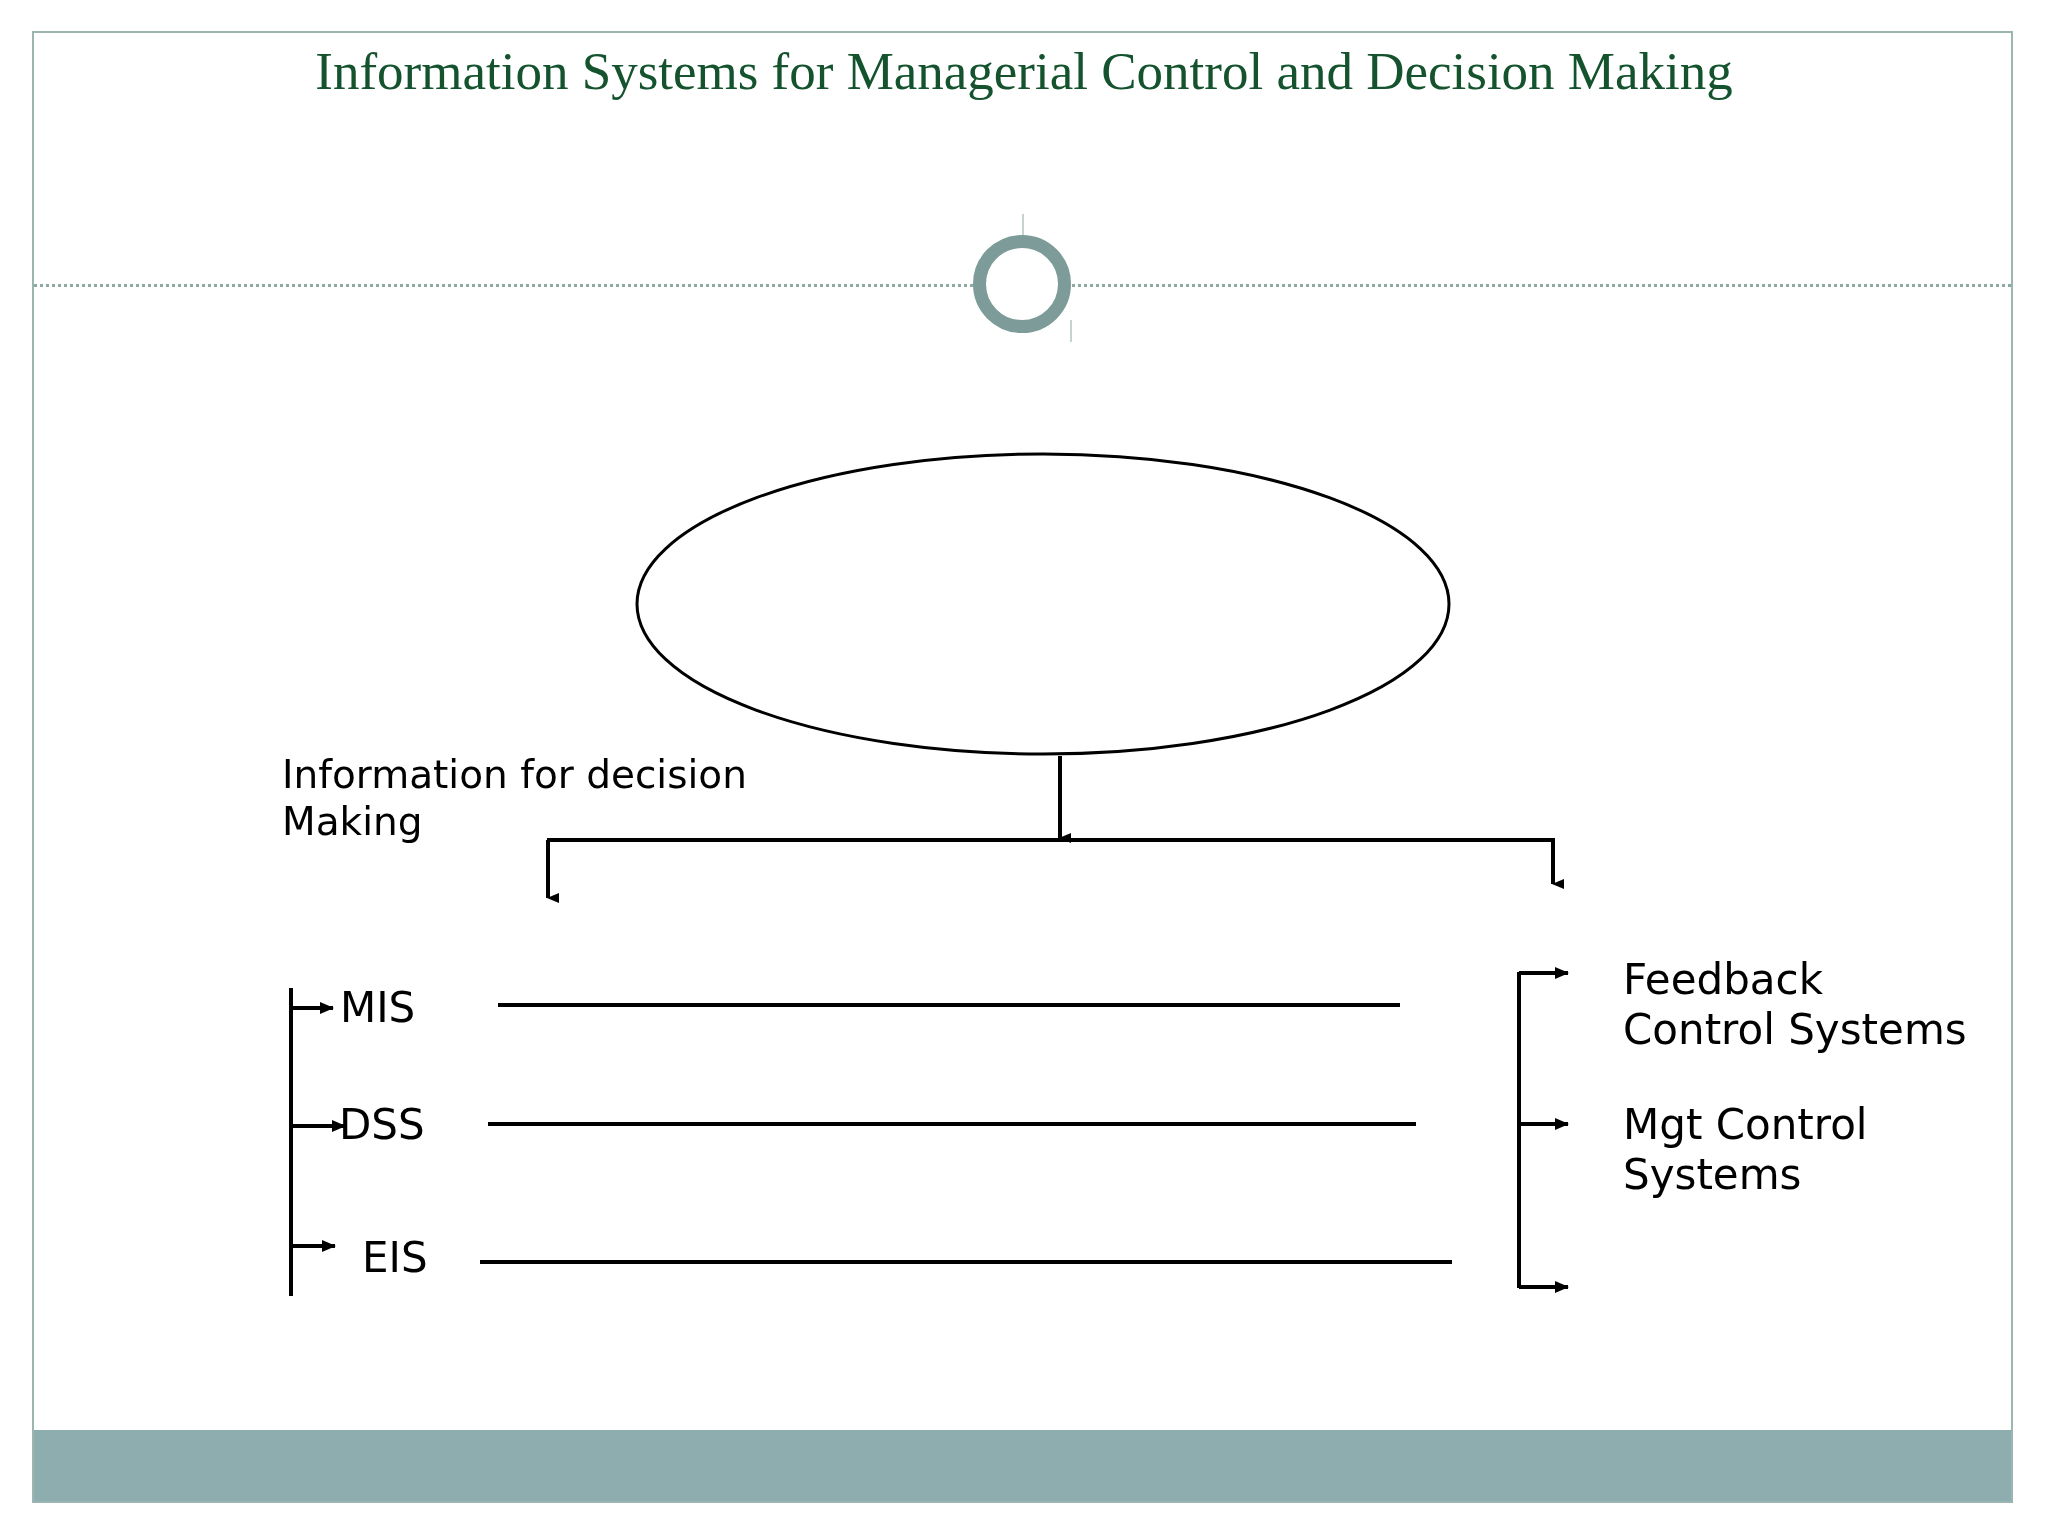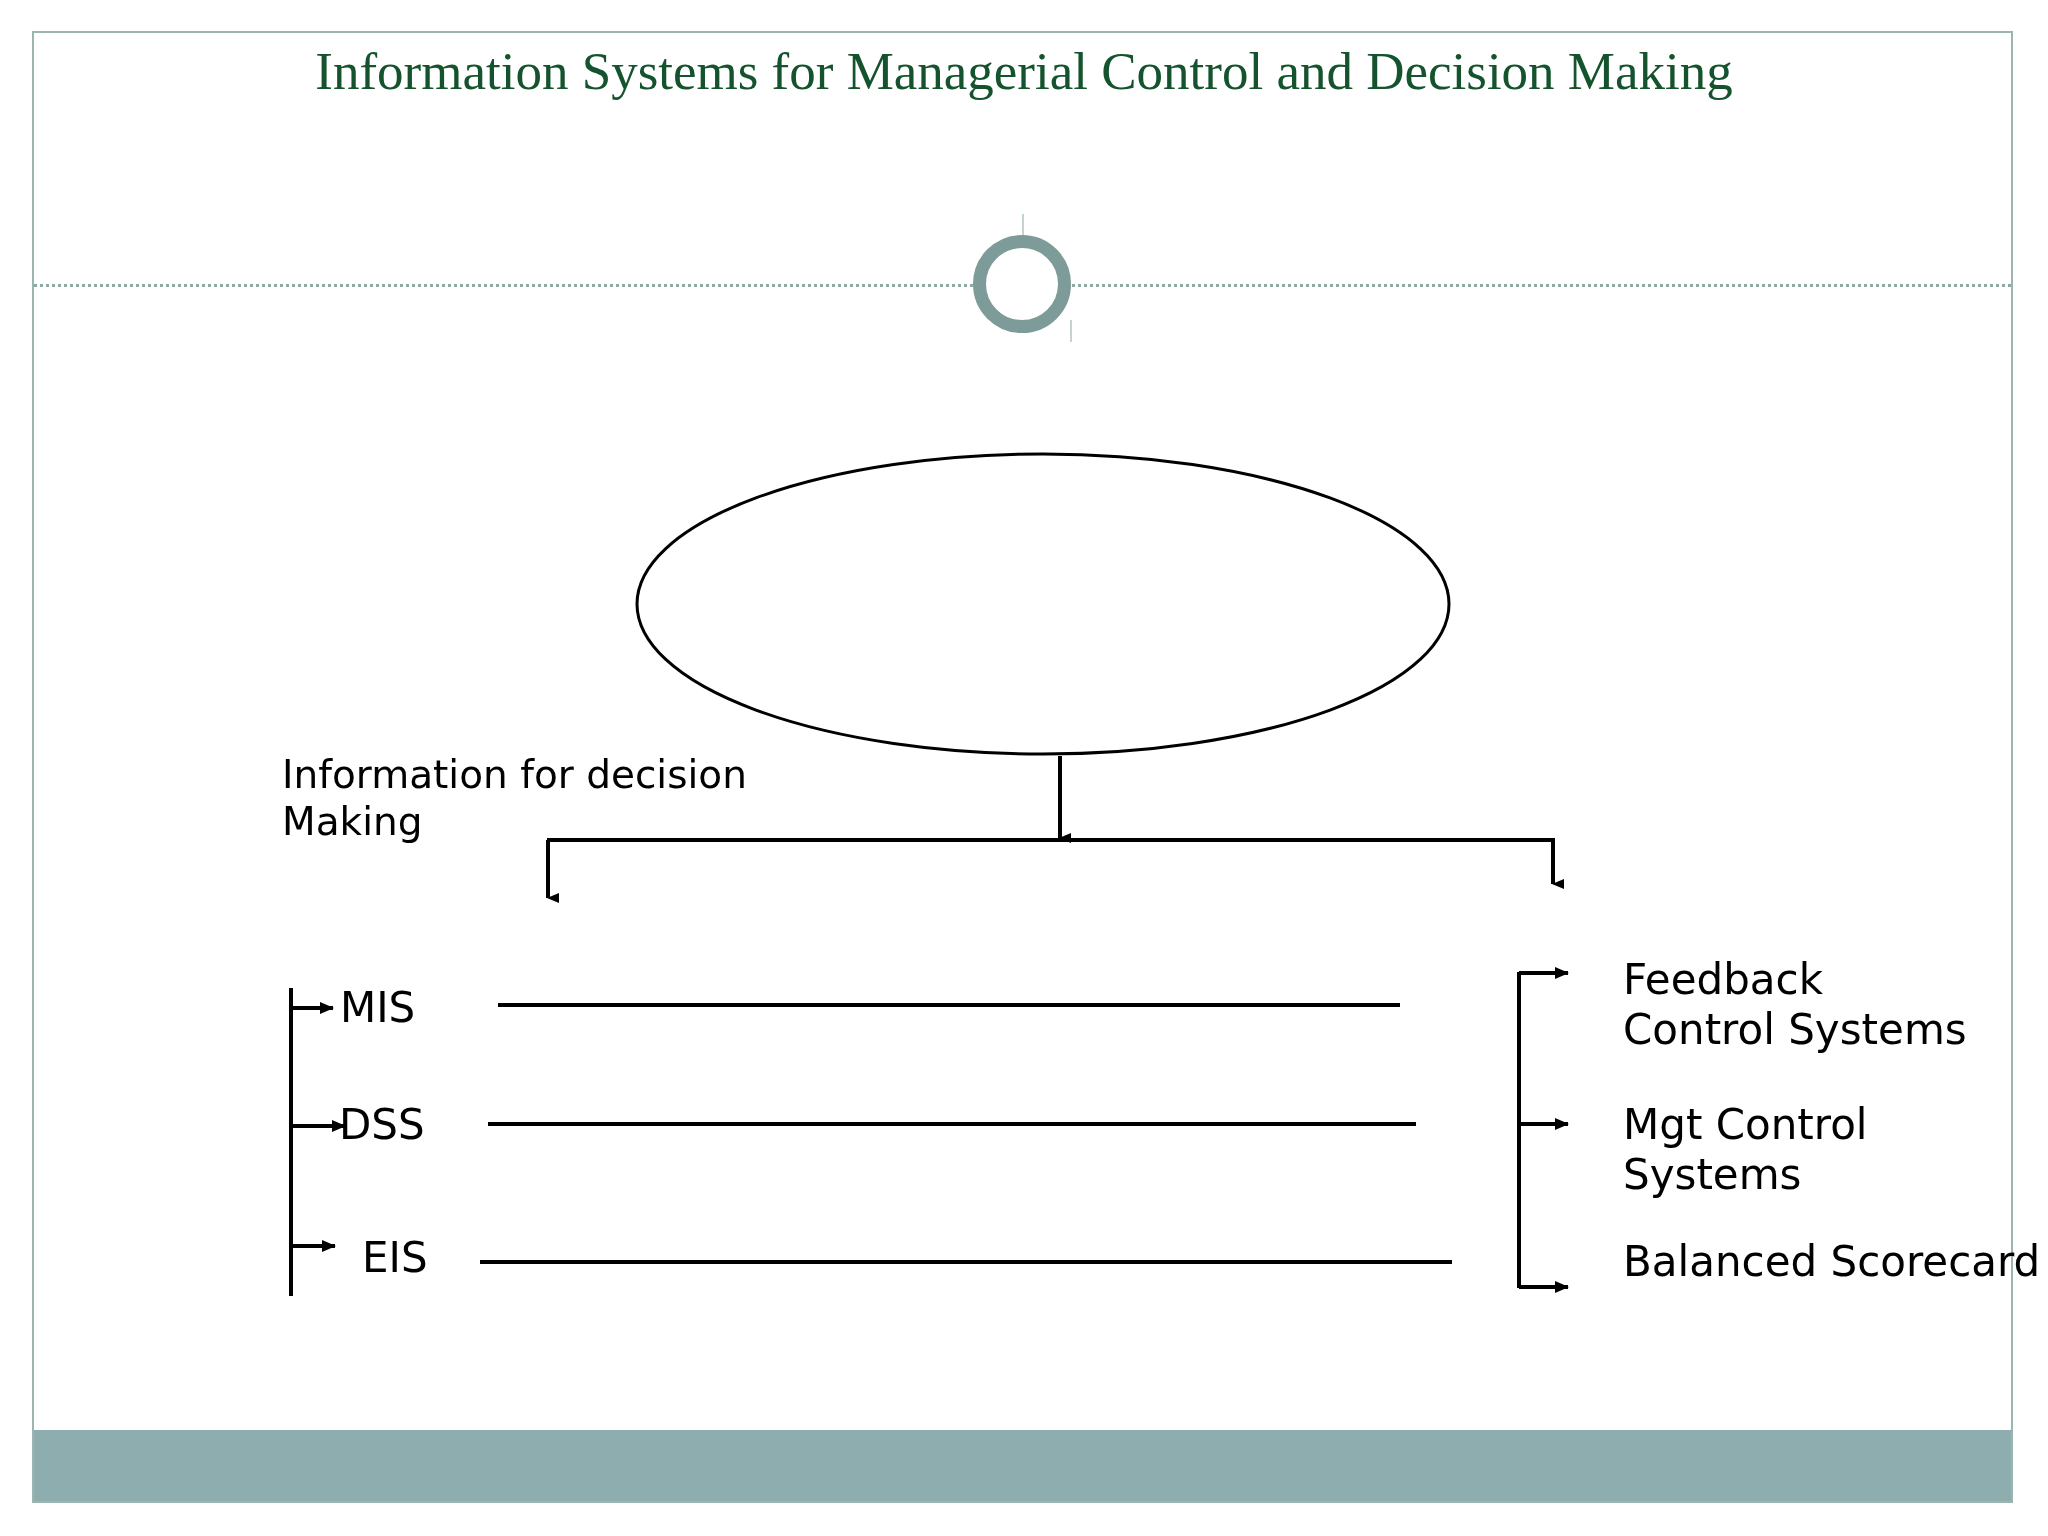--- a/index.html
+++ b/index.html
@@ -201,17 +201,16 @@
   <div class="caption" id="caption-left">Information for decision
 Making</div>
 
   <div class="branch-label" id="label-mis">MIS</div>
   <div class="branch-label" id="label-dss">DSS</div>
   <div class="branch-label" id="label-eis">EIS</div>
 
   <div class="branch-label" id="label-mgt">Mgt Control Systems</div>
   <div class="branch-label" id="label-feedback">Feedback
 Control Systems</div>
-  <div class="branch-label" id="label-bsc">Balanced Scorecard</div>
 
   <div id="footer-bar"></div>
 
 </div>
 
 </body></html>

